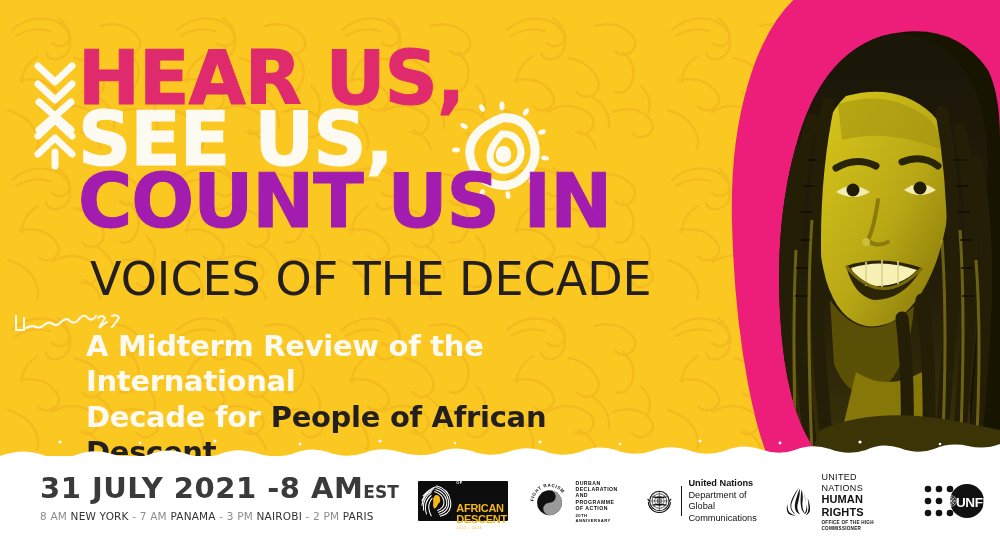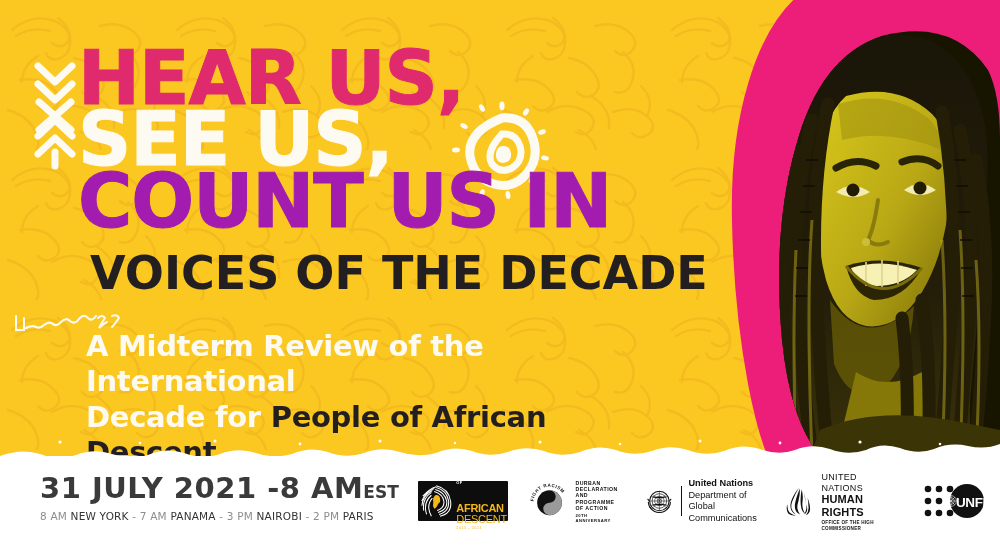--- a/index.html
+++ b/index.html
@@ -48,22 +48,22 @@
     letter-spacing:-1px;
     line-height:.82;
     margin:0;
     text-transform:uppercase;
     -webkit-text-stroke:1px currentColor;
   }
   .h1{font-size:74px;color:#fdfaf2;}
   .h2{font-size:74px;color:#e02a6e;margin-top:2px;}
   .h3{font-size:74px;color:#a21caf;margin-top:2px;}
   .h4{
-    font-family:"DejaVu Sans",sans-serif;font-weight:bold;
-    font-size:46px;color:#231f20;letter-spacing:0px;margin:18px 0 0 12px;
+    font-family:"DejaVu Sans",sans-serif;font-weight:normal;
+    font-size:46px;color:#231f20;letter-spacing:0px;margin:24px 0 0 12px;
     text-transform:uppercase;line-height:1;
   }
 
   
   .subtitle{
     position:absolute;left:86px;top:329px;width:600px;z-index:5;
     font-family:"DejaVu Sans",sans-serif;font-weight:bold;
     font-size:29px;line-height:1.22;color:#fdfaf2;letter-spacing:-.3px;
   }
   .subtitle .dark{color:#231f20;}
@@ -90,21 +90,21 @@
   .logos{position:absolute;left:418px;top:472px;z-index:8;display:flex;align-items:center;gap:22px;}
   .logo{display:flex;align-items:center;}
 
   .lg-iddpad{
     background:#0d0d0d;width:92px;height:40px;display:flex;align-items:center;padding:0;border-radius:1px;
   }
   .iddpad-txt{color:#fff;margin-left:2px;line-height:1;}
   .iddpad-l1{font-size:4.4px;font-weight:bold;letter-spacing:.5px;}
   .iddpad-l2{font-size:4px;font-weight:bold;letter-spacing:.2px;margin-top:1px;}
   .iddpad-l3{font-size:11px;font-weight:bold;color:#f5b81b;letter-spacing:-.3px;margin-top:18px;}
-  .iddpad-l4{font-size:11px;font-weight:normal;color:#f5b81b;letter-spacing:-.3px;}
+  .iddpad-l4{font-size:11px;font-weight:bold;color:#f5b81b;letter-spacing:-.3px;}
   .iddpad-l5{font-size:3.6px;color:#f5b81b;margin-top:2px;letter-spacing:.6px;}
 
   .durban-txt{margin-left:6px;line-height:1.22;color:#111;font-weight:bold;}
   .durban-txt div{font-size:5.2px;letter-spacing:.45px;}
   .durban-anniv{font-size:4.2px !important;margin-top:1.5px;}
 
   .un-rule{width:1px;height:30px;background:#111;margin:0 7px;}
   .undgc-txt{line-height:1.28;color:#111;}
   .undgc-txt .b{font-size:9.2px;font-weight:bold;}
   .undgc-txt .n{font-size:9.2px;}

